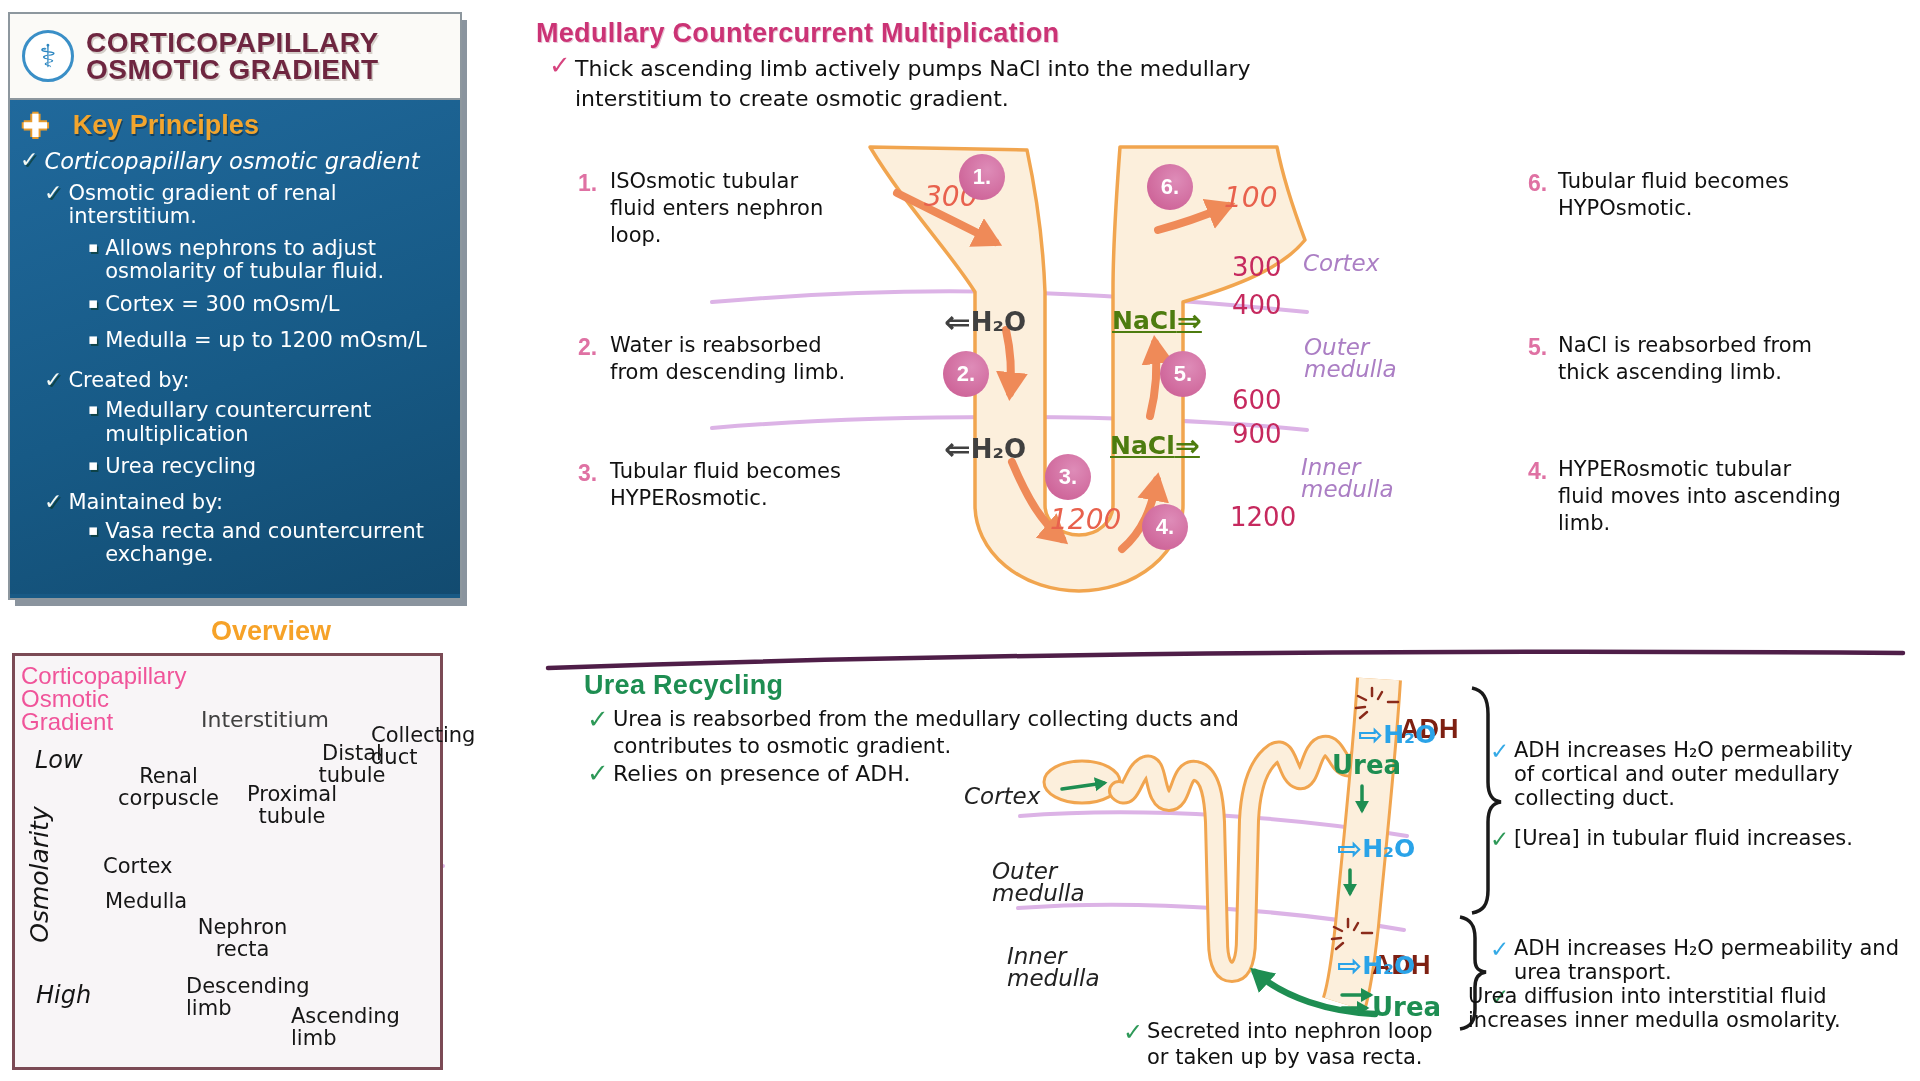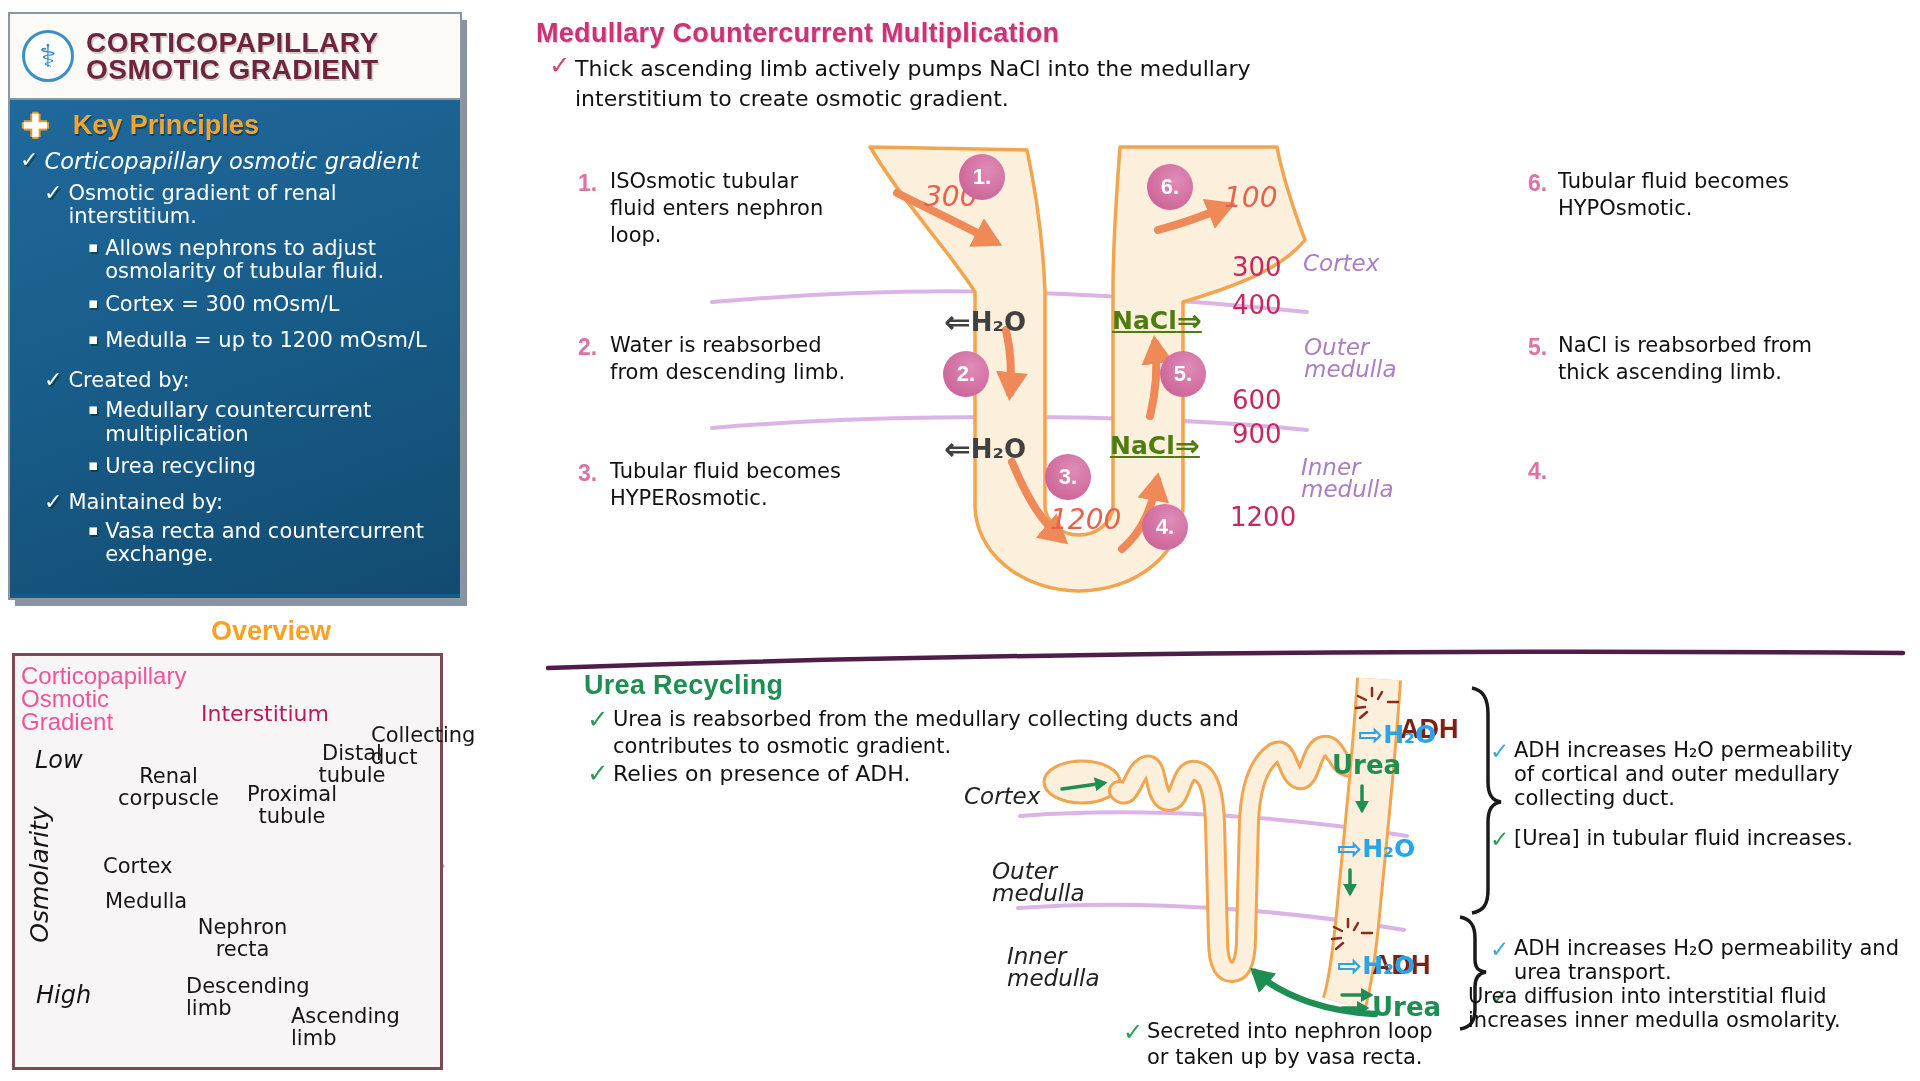--- a/index.html
+++ b/index.html
@@ -29,21 +29,21 @@
   .kp-row .sq{color:#ffffff;font-size:15px;margin:3px 7px 0 0;line-height:1;text-shadow:1.5px 1.5px 0 rgba(8,52,30,.6);}
   .lv0{padding-left:4px;font-style:italic;font-size:22.5px;}
   .lv1{padding-left:28px;}
   .lv2{padding-left:72px;}
 
   
   .ov-title{left:196px;top:616px;width:150px;text-align:center;font-family:"Liberation Sans",sans-serif;
             font-weight:bold;font-size:27px;color:#f6a228;}
   .ov-box{left:12px;top:653px;width:431px;height:417px;border:3px solid #7b4a55;background:#f8f5f7;box-sizing:border-box;}
   .ov-heading{left:6px;top:8px;font-family:"Liberation Sans",sans-serif;font-size:24px;line-height:23px;color:#f0549a;}
-  .ov-inter{left:186px;top:46px;font-size:22px;color:#be185d;}
+  .ov-inter{left:186px;top:52px;font-size:22px;color:#404040;}
   .ov-lab{font-size:21px;color:#161616;line-height:1.04;}
 
   
   .mcm-title{left:536px;top:18px;font-family:"Liberation Sans",sans-serif;font-weight:bold;font-size:27px;
              color:#cb3375;letter-spacing:.3px;text-shadow:1px 1px 0 #e8c6d6;}
   .check{font-weight:bold;font-size:26px;line-height:1;}
   .c-pink{color:#d6447f;} .c-green{color:#2e9958;} .c-blue{color:#35aae6;}
   .body-txt{font-size:21px;line-height:27px;color:#111;}
   .stepnum{font-family:"Liberation Sans",sans-serif;font-weight:bold;font-size:23px;color:#df71a3;}
   .circle{width:46px;height:46px;border-radius:50%;background:radial-gradient(circle at 62% 35%,#de8cb8,#c9588f);
@@ -264,20 +264,23 @@
   <div class="abs body-txt pre hw" style="left:610px;top:458px">Tubular fluid becomes
 HYPERosmotic.</div>
 
   <span class="abs stepnum" style="left:1528px;top:170px">6.</span>
   <div class="abs body-txt pre hw" style="left:1558px;top:168px">Tubular fluid becomes
 HYPOsmotic.</div>
   <span class="abs stepnum" style="left:1528px;top:334px">5.</span>
   <div class="abs body-txt pre hw" style="left:1558px;top:332px">NaCl is reabsorbed from
 thick ascending limb.</div>
   <span class="abs stepnum" style="left:1528px;top:458px">4.</span>
+  <div class="abs body-txt pre hw" style="left:1558px;top:456px">HYPERosmotic tubular
+fluid moves into ascending
+limb.</div>
 
   <div class="abs circle" style="left:959px;top:154px">1.</div>
   <div class="abs circle" style="left:943px;top:351px">2.</div>
   <div class="abs circle" style="left:1045px;top:454px">3.</div>
   <div class="abs circle" style="left:1142px;top:504px">4.</div>
   <div class="abs circle" style="left:1160px;top:351px">5.</div>
   <div class="abs circle" style="left:1147px;top:164px">6.</div>
 
   <div class="abs flowval" style="left:924px;top:180px">300</div>
   <div class="abs flowval" style="left:1224px;top:181px">100</div>

